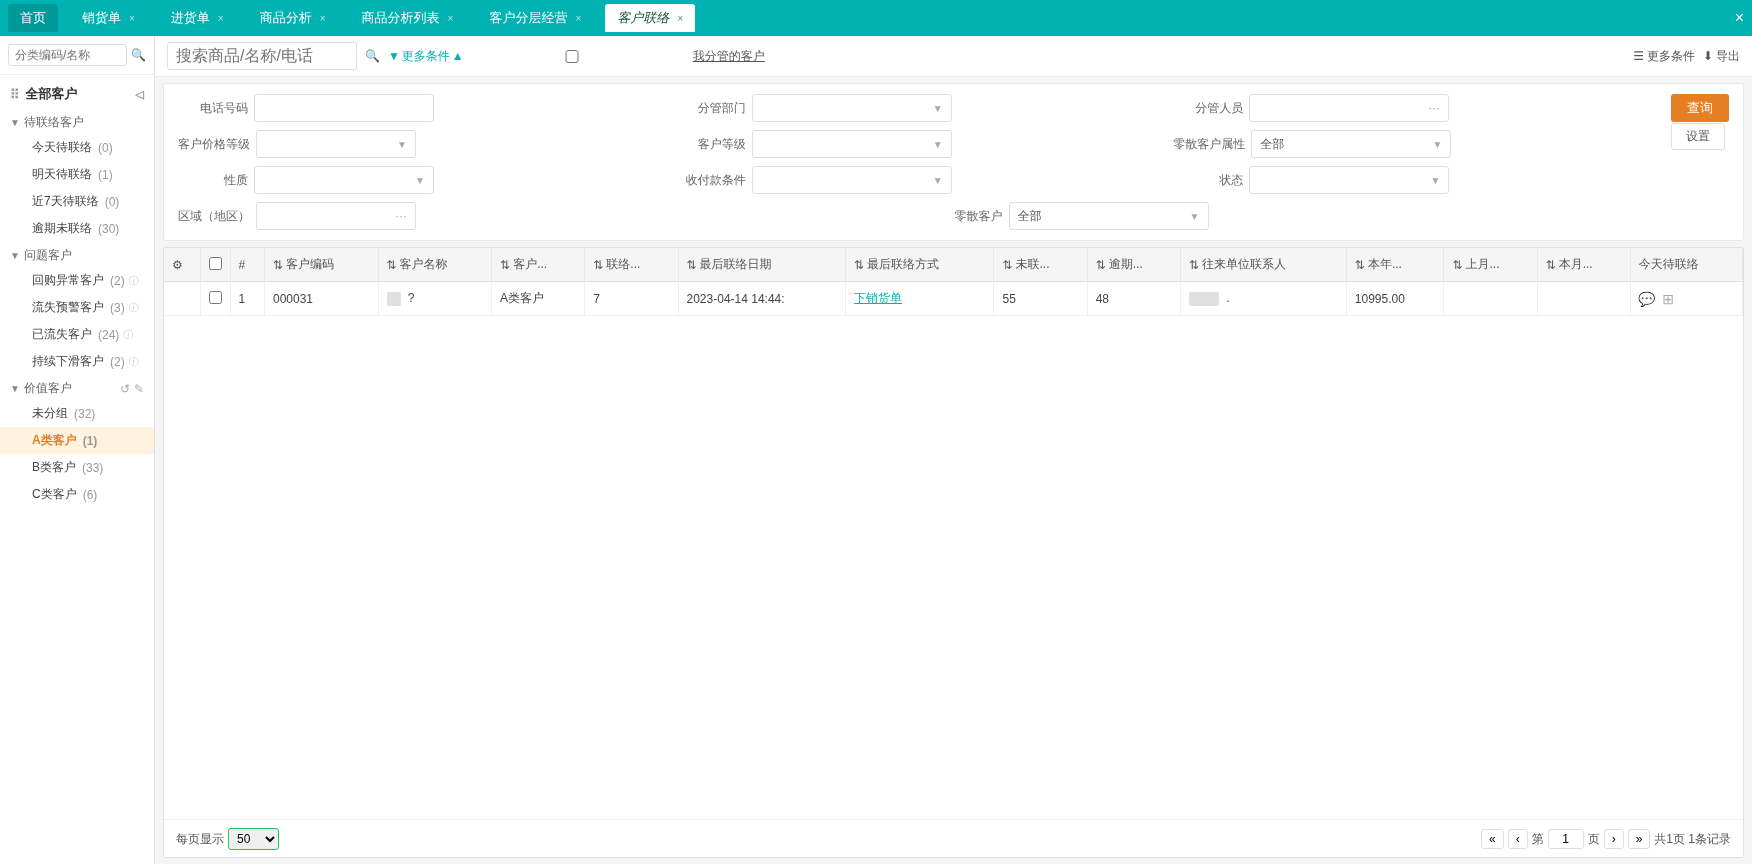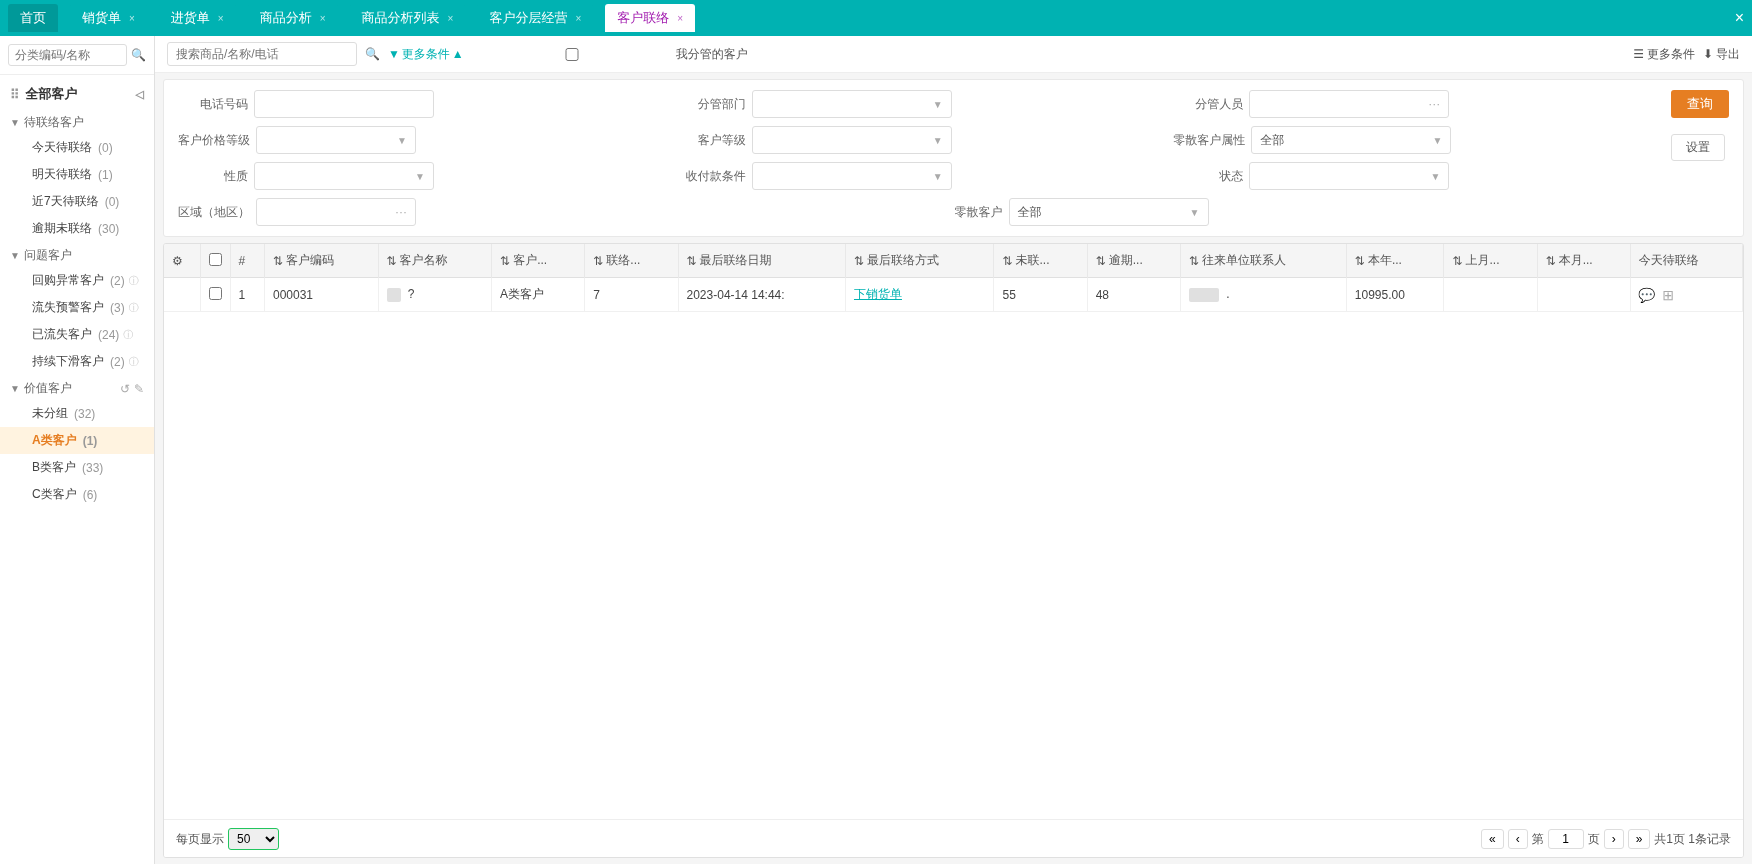--- a/index.html
+++ b/index.html
@@ -20,21 +20,21 @@
       padding: 4px 12px;
       border-radius: 3px 3px 0 0;
       cursor: pointer;
       font-size: 13px;
       display: flex;
       align-items: center;
       gap: 4px;
       height: 28px;
     }
     .nav-tab.home { background: #009999; }
-    .nav-tab.active { background: #fff; color: #a21caf; }
+    .nav-tab.active { background: #fff; color: #14532d; font-style: italic; }
     .nav-tab .close-x { font-size: 10px; color: inherit; margin-left: 4px; opacity: 0.7; }
     .nav-close-all {
       margin-left: auto;
       color: #fff;
       font-size: 16px;
       cursor: pointer;
     }
 
     
     .main-layout {
@@ -119,39 +119,40 @@
       padding: 6px 12px;
       display: flex;
       align-items: center;
       gap: 8px;
       border-bottom: 1px solid #eee;
     }
     .filter-bar input {
       border: 1px solid #ddd;
       border-radius: 3px;
       padding: 4px 8px;
-      font-size: 12px;
+      font-size: 16px;
       width: 200px;
       outline: none;
     }
     .filter-search-icon { color: #00b2b2; cursor: pointer; }
     .more-conditions {
       color: #00b2b2;
       cursor: pointer;
       display: flex;
       align-items: center;
       gap: 2px;
       font-size: 12px;
     }
     .my-customers {
       display: flex;
       align-items: center;
-      gap: 4px;
+      gap: 21px;
       font-size: 12px;
       color: #555;
+      text-decoration: underline;
     }
     .filter-bar-right {
       margin-left: auto;
       display: flex;
       align-items: center;
       gap: 8px;
     }
     .batch-op-btn {
       color: #555;
       cursor: pointer;
@@ -229,21 +230,21 @@
     .settings-btn {
       background: #fff;
       color: #555;
       border: 1px solid #ddd;
       border-radius: 3px;
       padding: 4px 14px;
       font-size: 12px;
       cursor: pointer;
       margin-left: 8px;
       display: block;
-      margin-top: 16px;
+      margin-top: 1px;
     }
     .btn-group-right {
       display: flex;
       flex-direction: column;
       align-items: flex-start;
     }
 
     
     .table-section {
       margin: 6px 8px;

